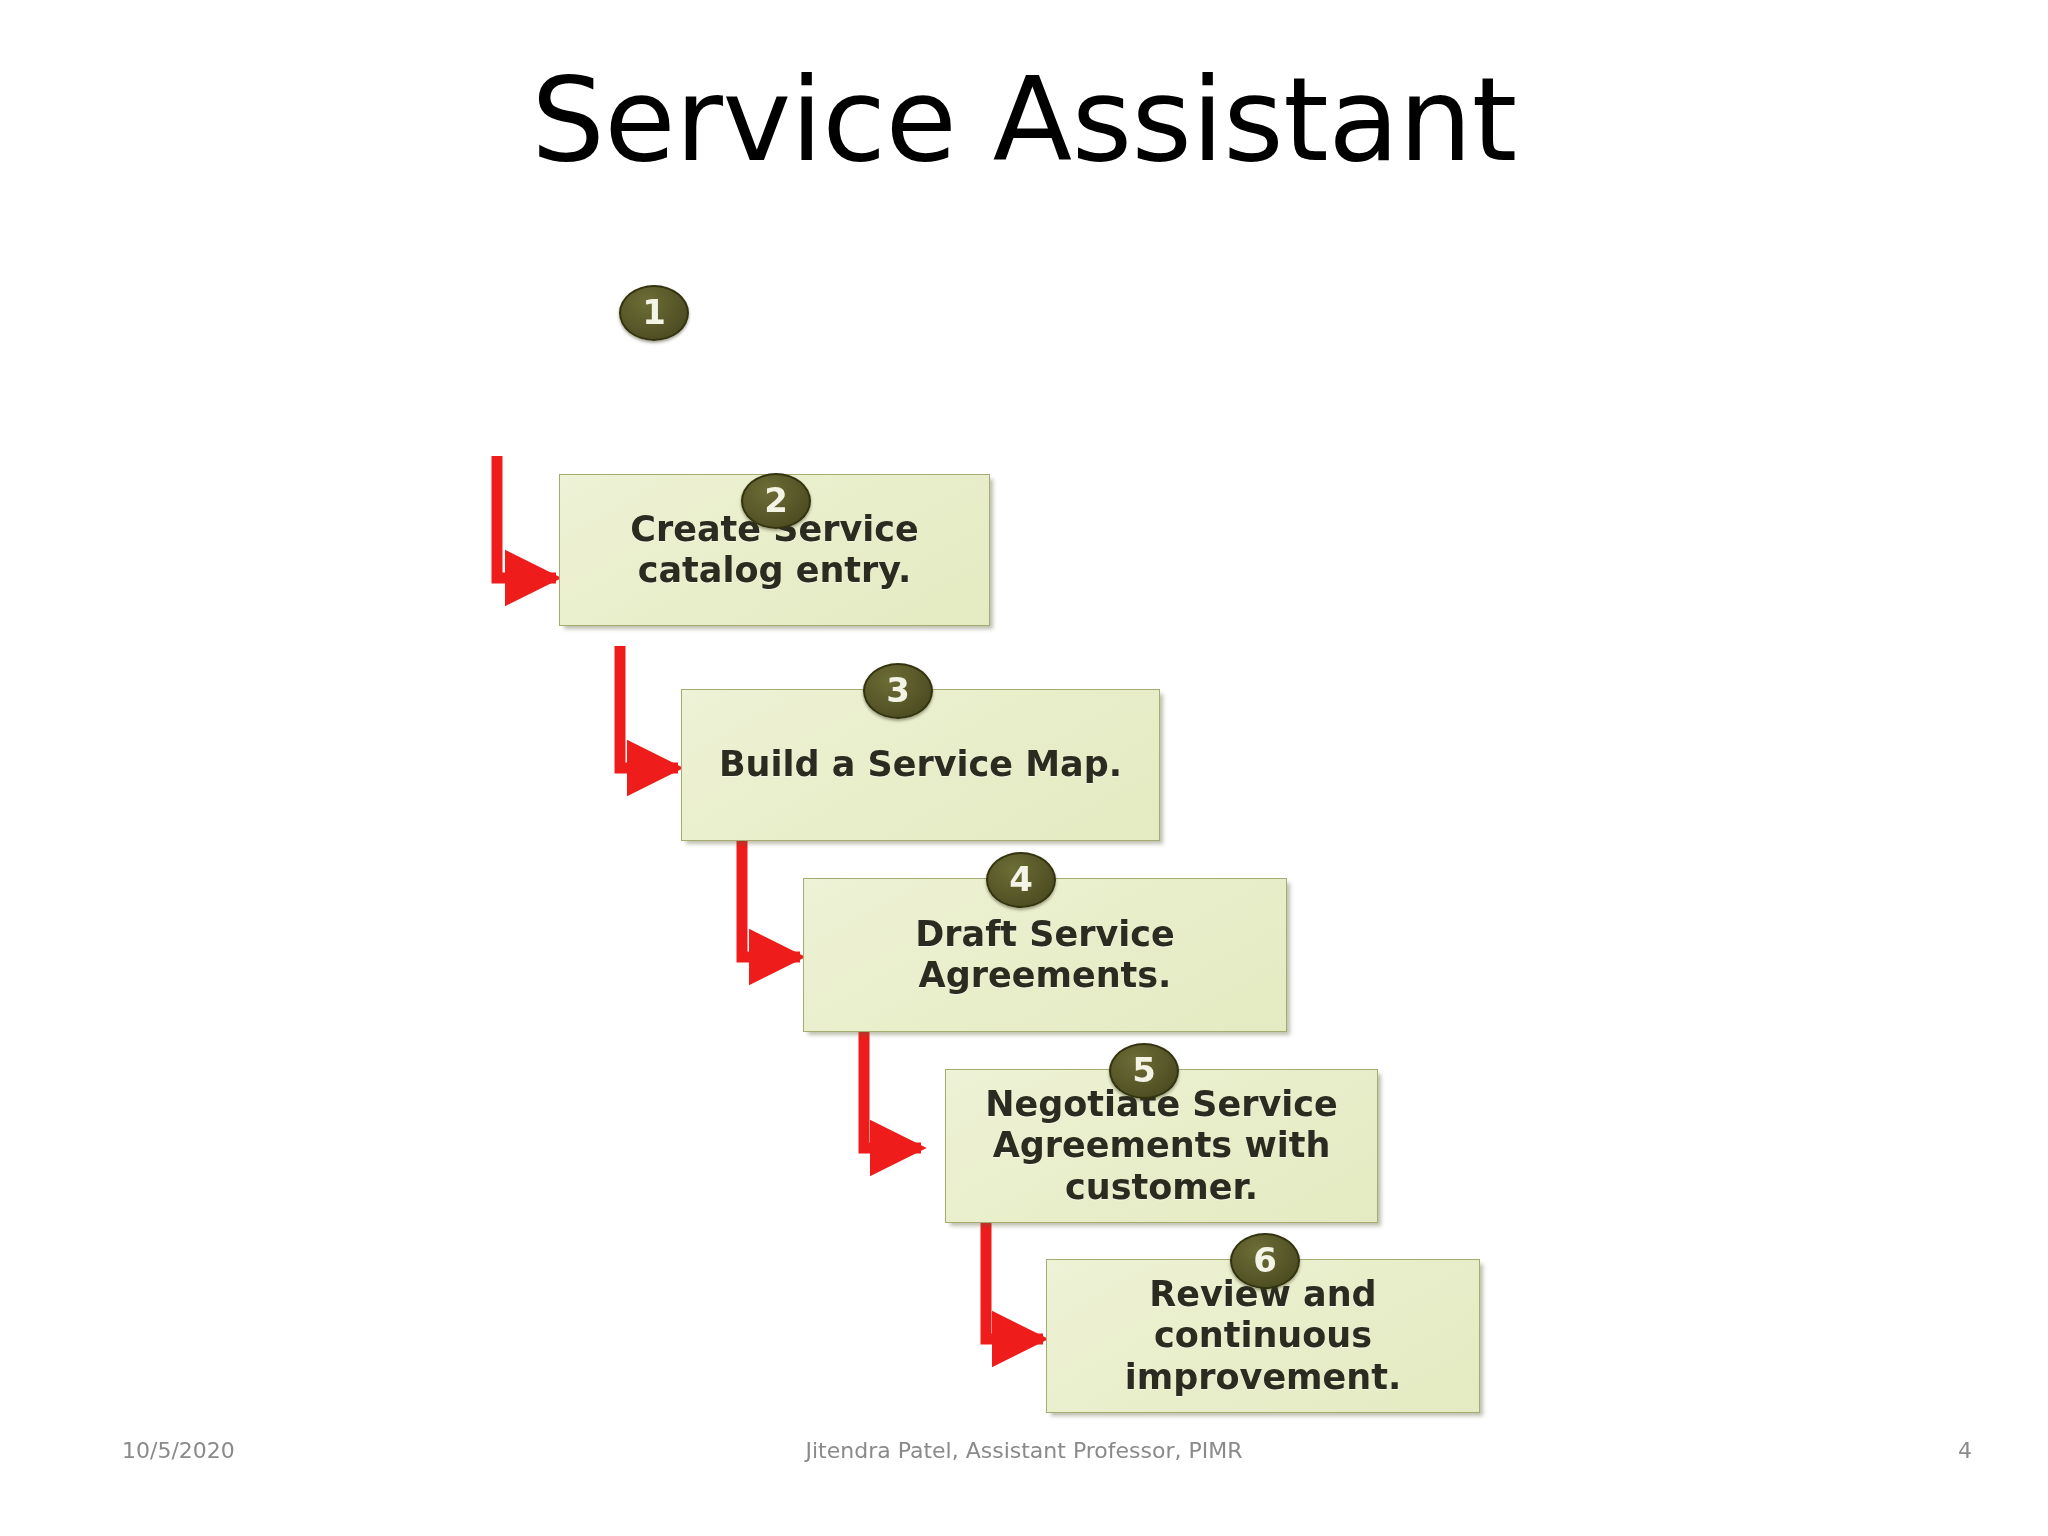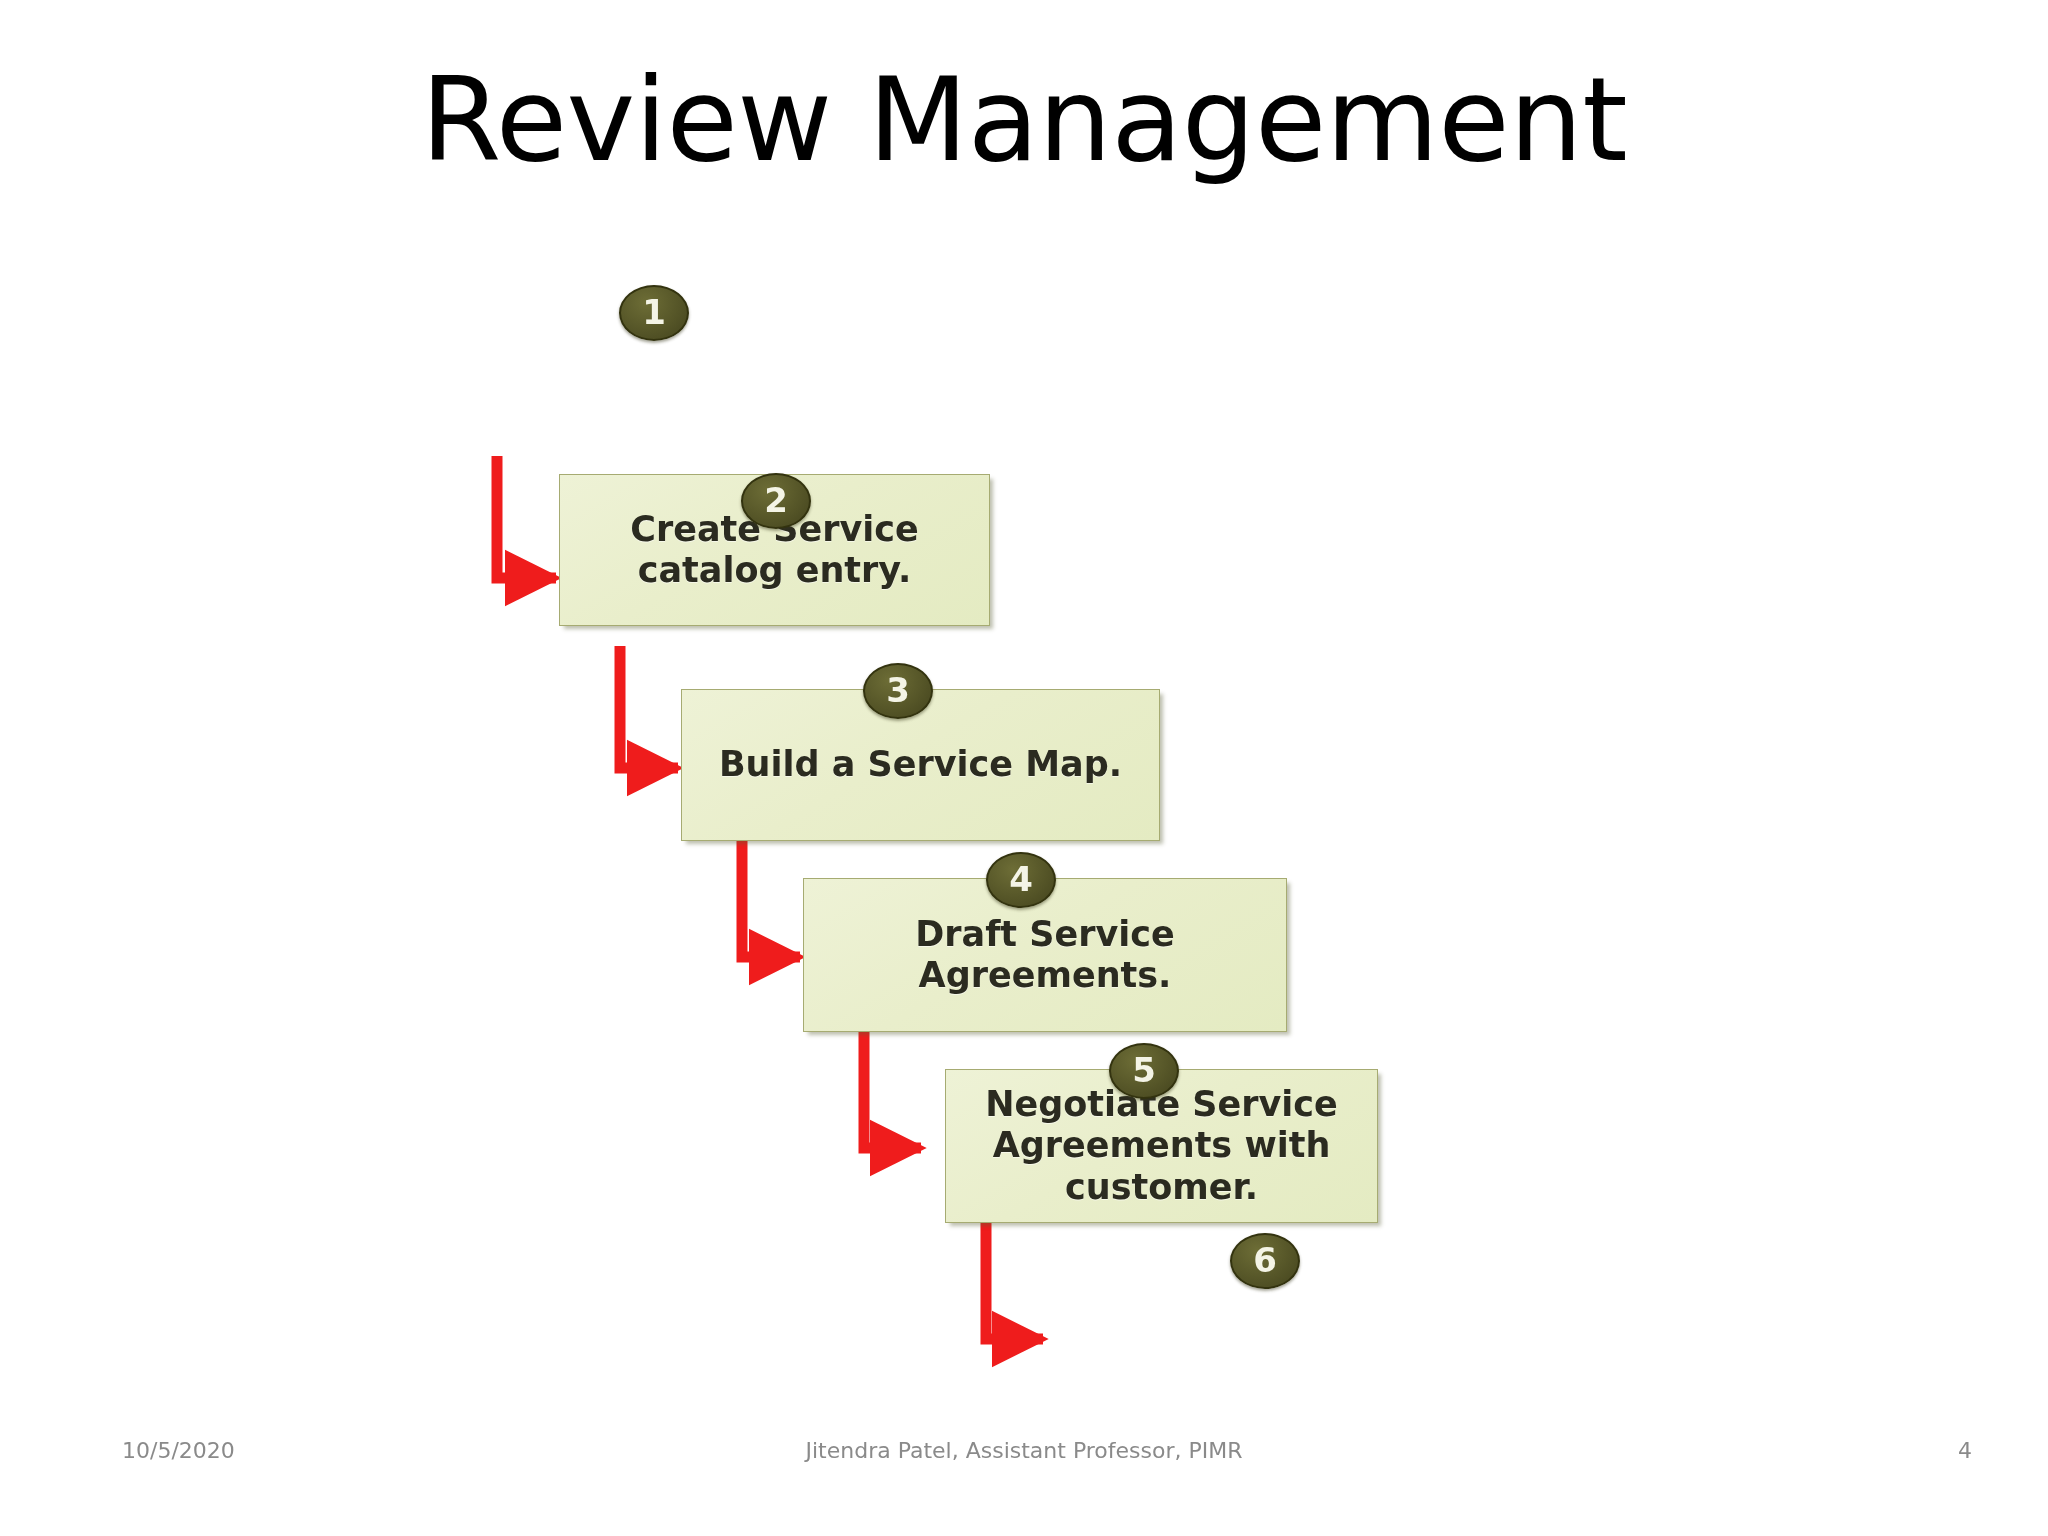--- a/index.html
+++ b/index.html
@@ -109,21 +109,21 @@
     color: #8a8a8a;
     white-space: nowrap;
   }
   #footer-date   { left: 122px;  top: 0; }
   #footer-credit { left: 0; top: 0; width: 2048px; text-align: center; }
   #footer-page   { left: 0; top: 0; width: 1972px; text-align: right; }
 </style>
 </head>
 <body>
 
-<div id="slide-title">Review Management</div>
+<div id="slide-title">Service Assistant</div>
 
 <div id="diagram">
 
   <svg width="2048" height="1440">
     <defs>
       <marker id="arrowRed" viewBox="0 0 10 10" refX="9" refY="5" markerWidth="5.2" markerHeight="5.2" orient="auto-start-reverse">
         <path d="M 0 0 L 10 5 L 0 10 z" fill="#ef1c1c"></path>
       </marker>
     </defs>
 
@@ -167,20 +167,25 @@
 
   <div class="step-box" style="left:924px; top:1069px; width:433px; height:154px;margin-left:21px;">
     <div class="step-text">Negotiate Service
 Agreements with
 customer.</div>
   </div>
   <div class="step-badge" style="left:1109px; top:1043px;">
     <span>5</span>
   </div>
 
+  <div class="step-box" style="left:1046px; top:1259px; width:434px; height:154px;">
+    <div class="step-text">Review and
+continuous
+improvement.</div>
+  </div>
   <div class="step-badge" style="left:1230px; top:1233px;">
     <span>6</span>
   </div>
 
 </div>
 
 <div id="footer">
   <div class="footer-text" id="footer-date">10/5/2020</div>
   <div class="footer-text" id="footer-credit">Jitendra Patel, Assistant Professor, PIMR</div>
   <div class="footer-text" id="footer-page">4</div>

